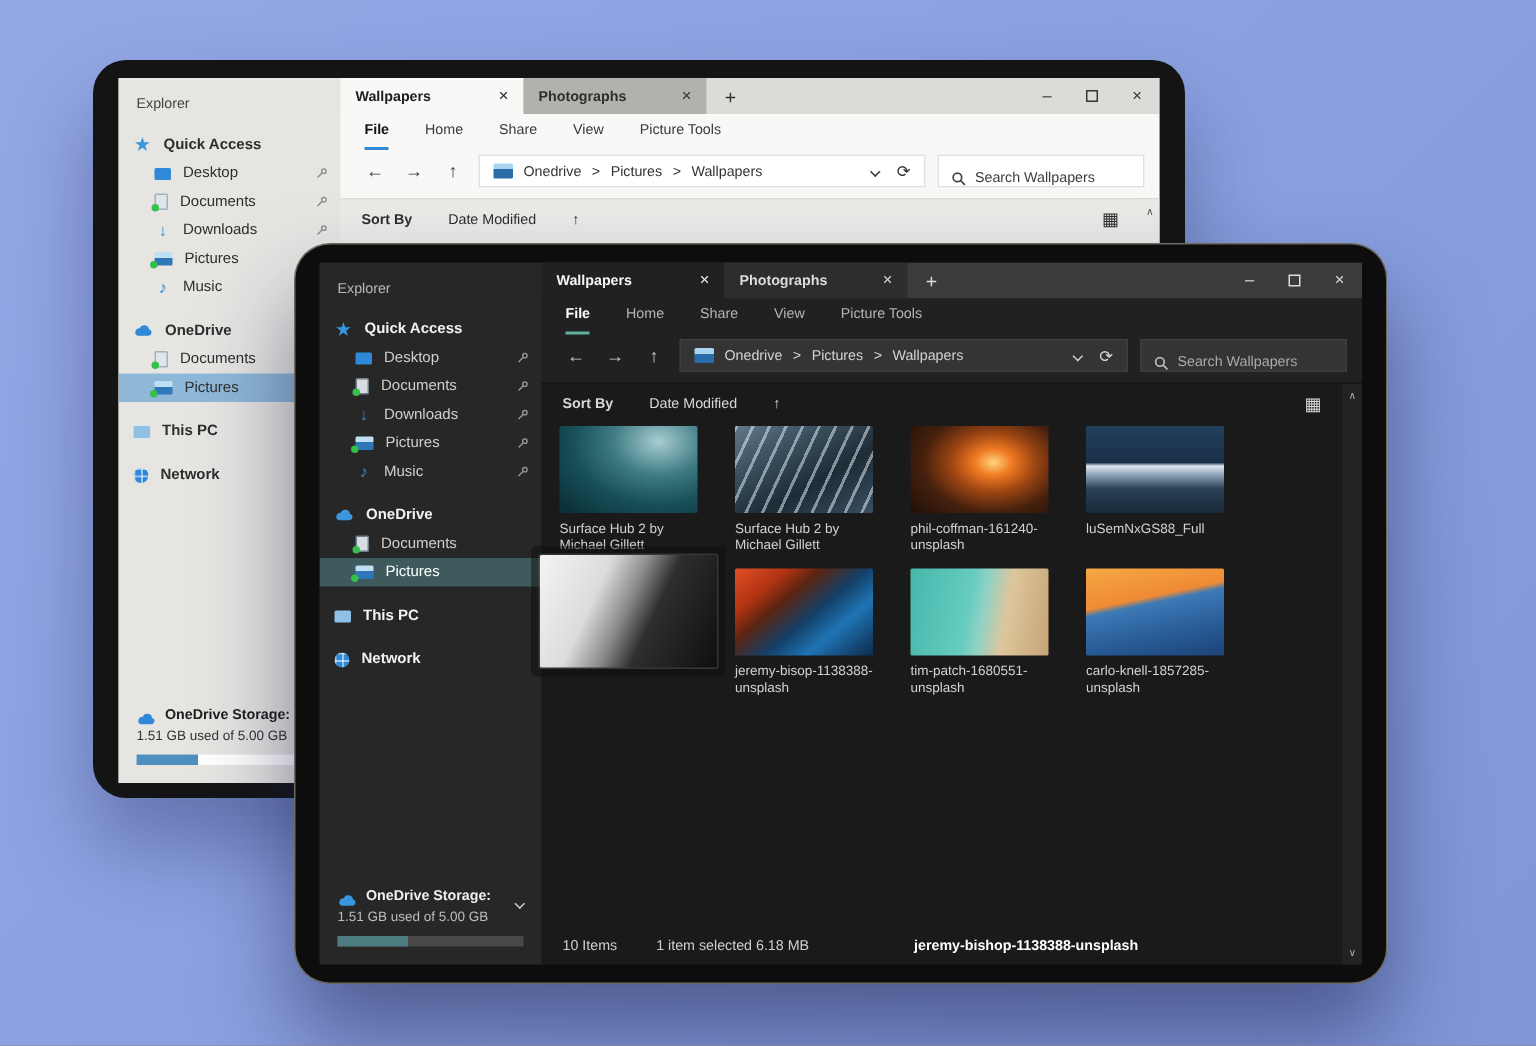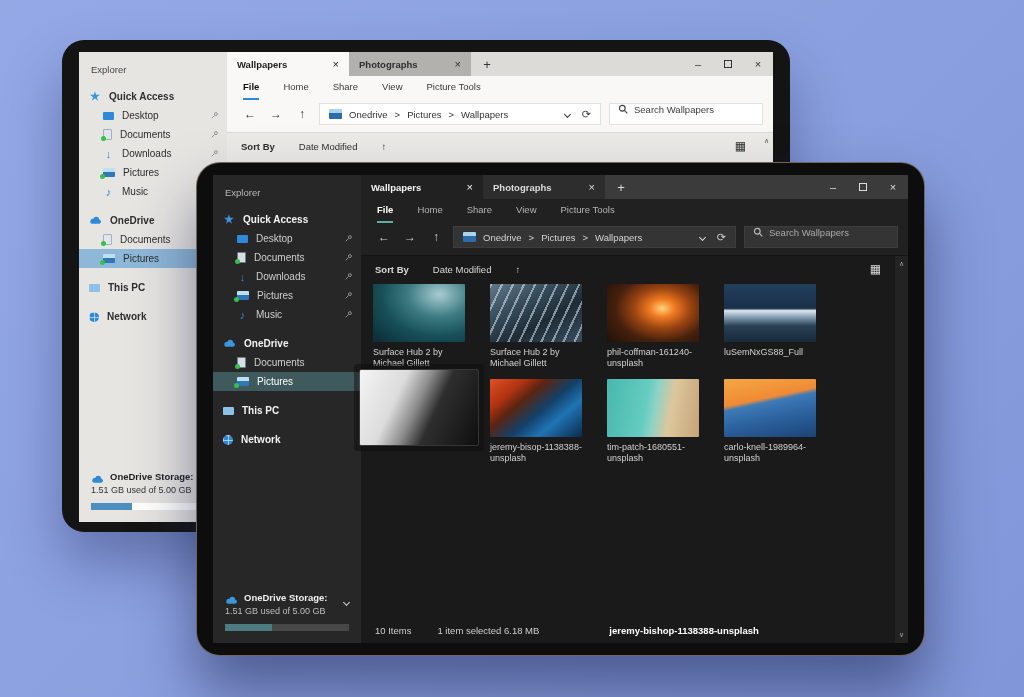--- a/index.html
+++ b/index.html
@@ -75,21 +75,21 @@
   .ribbon .r-item { line-height:22px; }
   .r-file { font-weight:bold; border-bottom:2px solid transparent; }
 
   .navrow { height:30px; display:flex; align-items:center; gap:8px; padding:0 10px 6px 14px; flex-shrink:0; }
   .nav-arrow { width:18px; text-align:center; font-size:12px; }
   .crumb { flex:1; height:22px; display:flex; align-items:center; gap:7px; padding:0 9px; font-size:9.5px; min-width:0; }
   .ic-crumb { width:13px; height:10px; border-radius:1px;
               background:linear-gradient(180deg,#a8d4ef 0 40%,#2b6da8 40%); }
   .crumb-right { margin-left:auto; display:flex; align-items:center; gap:12px; }
   .refresh { font-size:11px; }
-  .searchbox { width:154px; height:22px; display:flex; align-items:flex-start; gap:6px; padding:0 8px; flex-shrink:0; }
+  .searchbox { width:138px; height:22px; display:flex; align-items:flex-end; gap:6px; padding:0 8px; flex-shrink:0; }
   .searchbox input { border:none; outline:none; background:transparent; width:100%; font-size:9.5px;
                      font-family:"Liberation Sans", sans-serif; }
   .mag { flex-shrink:0; }
 
   .content { flex:1; display:flex; min-height:0; }
   .content-inner { flex:1; display:flex; flex-direction:column; min-width:0; }
   .sortrow { height:26px; display:flex; align-items:center; gap:24px; padding:0 14px; font-size:9.5px; flex-shrink:0; }
   .sort-by { font-weight:bold; }
   .gridicon { margin-left:auto; font-size:12px; }
   .scrollcol { width:13px; display:flex; flex-direction:column; align-items:center;
@@ -575,21 +575,21 @@
             <div class="fitem">
               <div class="thumb t7"></div>
               <div class="fname">jeremy-bisop-1138388-unsplash</div>
             </div>
             <div class="fitem">
               <div class="thumb t8"></div>
               <div class="fname">tim-patch-1680551-unsplash</div>
             </div>
             <div class="fitem">
               <div class="thumb t9"></div>
-              <div class="fname">carlo-knell-1989964-unsplash</div>
+              <div class="fname">carlo-knell-1857285-unsplash</div>
             </div>
           </div>
 
           <div class="statusbar">
             <span>10 Items</span>
             <span>1 item selected 6.18 MB</span>
             <span class="status-name">jeremy-bishop-1138388-unsplash</span>
           </div>
         </div>
 

